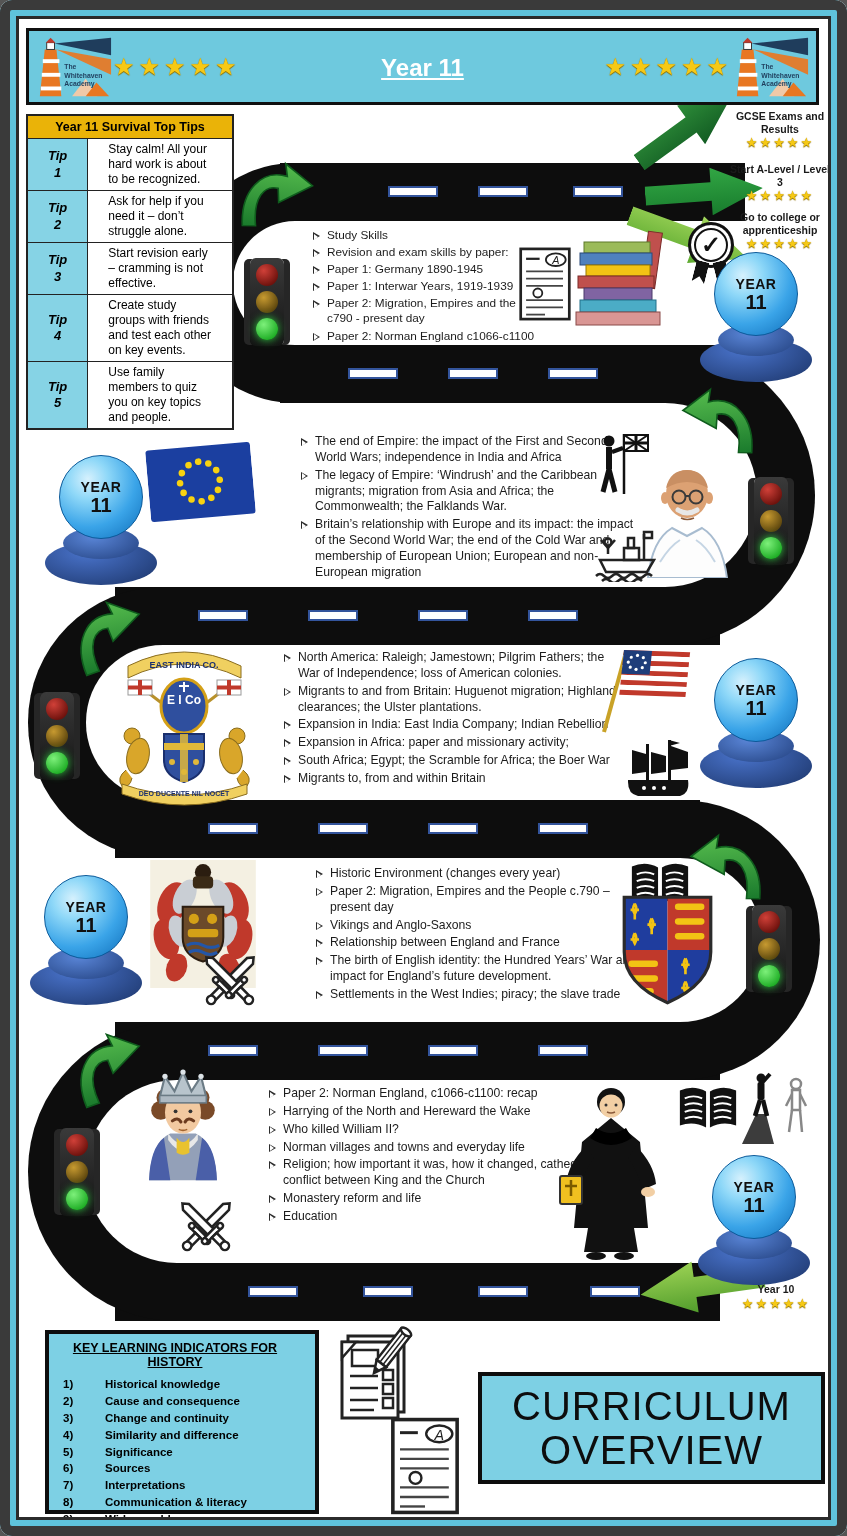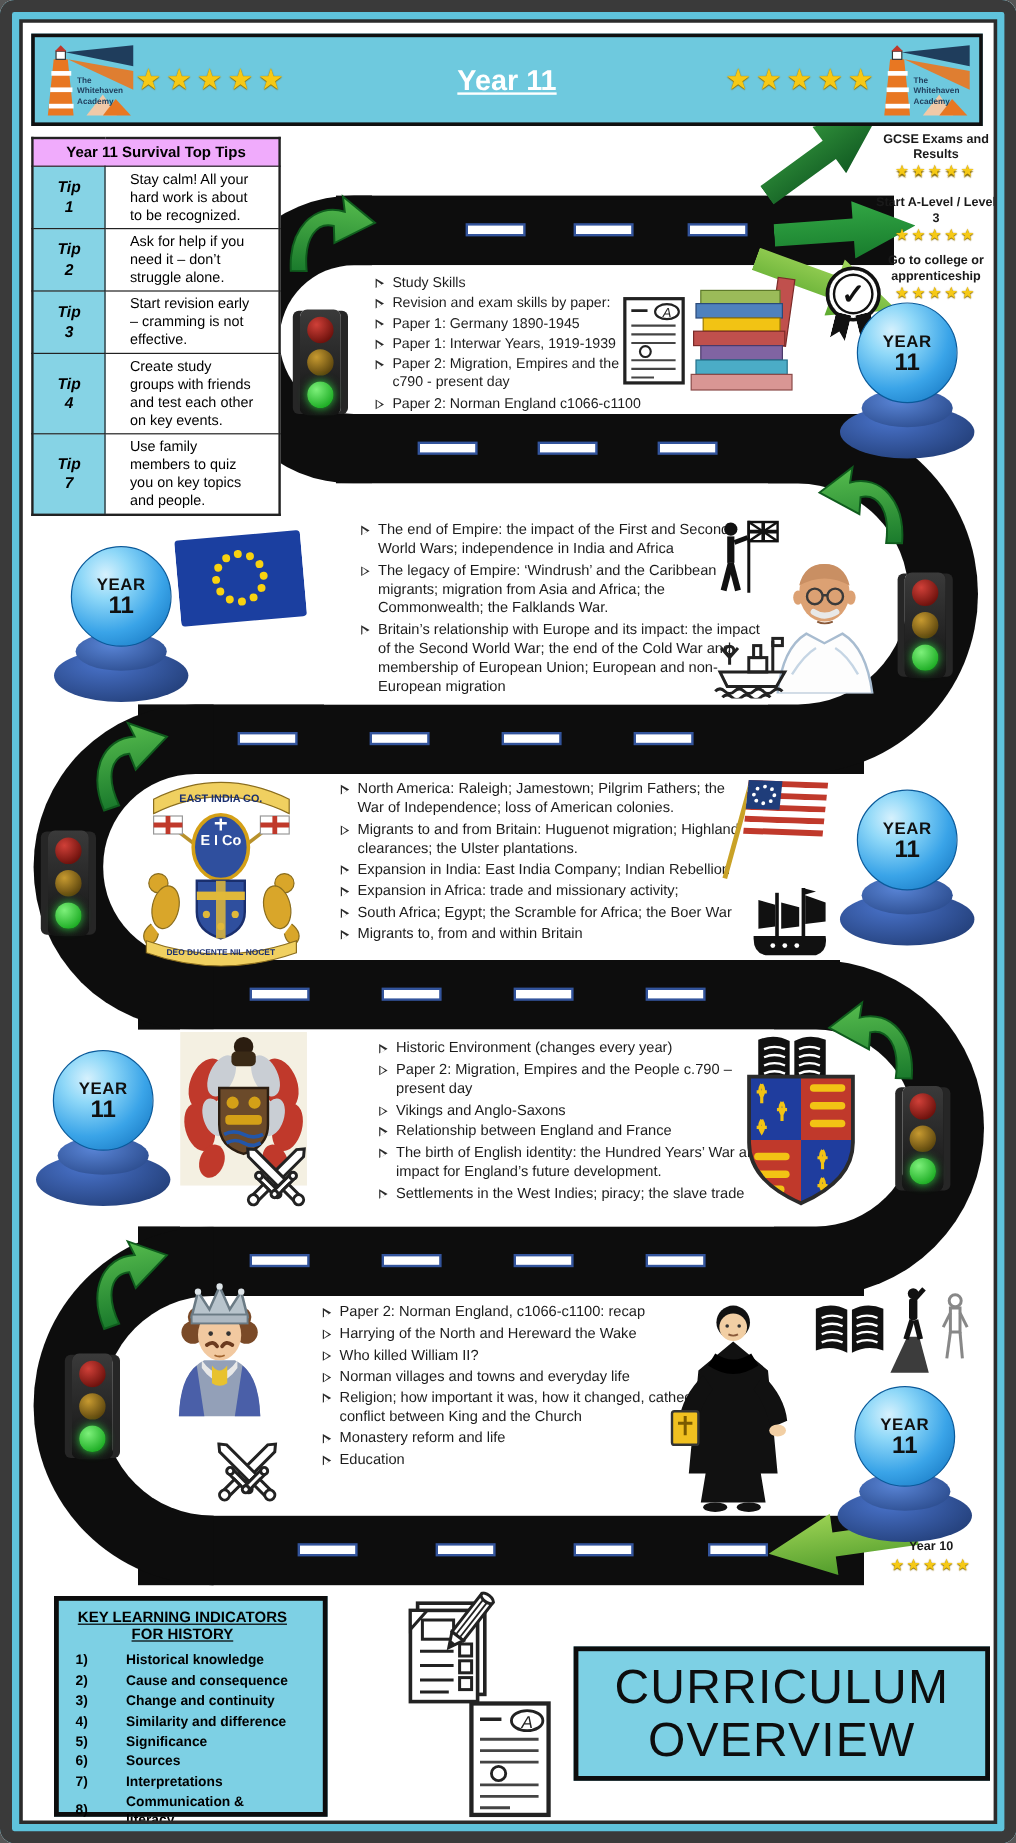--- a/index.html
+++ b/index.html
@@ -13,21 +13,21 @@
   .header{left:26px;top:28px;width:793px;height:77px;background:#6ec9de;border:3px solid #101010;
     display:flex;align-items:center;justify-content:space-between;padding:2px 6px;z-index:5;}
   .h-title{flex:1;text-align:center;color:#fff;}
   .h-title .t1{font-size:23px;font-weight:bold;letter-spacing:.5px;}
   .h-title .t2{font-size:24px;font-weight:bold;text-decoration:underline;margin-top:2px;}
   .stars{color:#f6c915;text-shadow:0 1px 1px #8a6d00,0 0 1px #a07800;font-size:24px;letter-spacing:4px;white-space:nowrap;}
   .stars.small{font-size:13px;letter-spacing:2px;}
   .logo{width:78px;height:64px;flex:none;}
   
   .tips{left:26px;top:114px;width:208px;border:2px solid #222;background:#fff;z-index:5;border-collapse:collapse;}
-  .tips th{border:1.5px solid #222;font-size:12.5px;padding:4px 18px;background:#f0abfc;}
+  .tips th{border:1.5px solid #222;font-size:12.5px;padding:4px 18px;background:#eab308;}
   .tips td{border:1.5px solid #222;font-size:12px;padding:3px 20px;vertical-align:top;line-height:1.25;}
   .tips td.lbl{background:#86d3e5;font-weight:bold;font-style:italic;font-size:13px;width:54px;text-align:center;vertical-align:middle;}
   
   .road{background:#0d0d0d;position:absolute;z-index:2;}
   .bubble{background:#fff;position:absolute;z-index:3;}
   .dash{position:absolute;width:46px;height:7px;background:#fff;box-shadow:0 0 0 2px #33549c;z-index:2;}
   
   .sec{position:absolute;z-index:5;color:#1c1c1c;font-size:12.2px;line-height:1.3;}
   ul.bullets{list-style:none;margin:0;padding:0;}
   ul.bullets li{position:relative;padding-left:15px;margin-bottom:2px;}
@@ -54,21 +54,21 @@
   .lamp.red{background:radial-gradient(circle at 35% 30%,#d04038,#6e120d 75%);}
   .lamp.amber{background:radial-gradient(circle at 35% 30%,#c79a30,#5e470e 75%);}
   .lamp.green{background:radial-gradient(circle at 35% 30%,#7df07a,#1fae26 75%);box-shadow:0 0 8px #2ecc40;}
   
   .barrow{position:absolute;z-index:4;clip-path:polygon(0 32%,56% 32%,56% 4%,100% 50%,56% 96%,56% 68%,0 68%);}
   .carrow{position:absolute;z-index:4;}
   
   .outcome{position:absolute;width:100px;text-align:center;z-index:5;}
   .outcome .lab{font-size:10.5px;font-weight:bold;color:#1a1a1a;line-height:1.2;}
   
-  .indicators{position:absolute;left:45px;top:1330px;width:228px;height:184px;background:#7dd0e4;
+  .indicators{position:absolute;left:45px;top:1330px;width:274px;height:184px;background:#7dd0e4;
     border:4px solid #0d0d0d;z-index:5;padding:7px 28px 4px 14px;}
   .indicators .ttl{font-size:12.5px;font-weight:bold;text-decoration:underline;text-align:center;margin-bottom:8px;}
   .indicators table{border-collapse:collapse;}
   .indicators td{font-size:11.5px;font-weight:bold;padding:0 0 2.5px 0;line-height:1.25;}
   .indicators td.n{width:42px;}
   .overview{position:absolute;left:478px;top:1372px;width:347px;height:112px;background:#7dd0e4;
     border:4px solid #0d0d0d;z-index:5;display:flex;flex-direction:column;align-items:center;justify-content:center;}
   .overview div{font-size:40px;font-weight:normal;color:#0d0d0d;line-height:1.1;letter-spacing:1px;}
   
   .medal{position:absolute;left:688px;top:222px;width:46px;height:46px;border:3.5px solid #111;border-radius:50%;
@@ -189,21 +189,21 @@
         </tr>
     <tr>
           <td class="lbl">Tip 3</td>
           <td>Start revision early – cramming is not effective.</td>
         </tr>
     <tr>
           <td class="lbl">Tip 4</td>
           <td>Create study groups with friends and test each other on key events.</td>
         </tr>
     <tr>
-          <td class="lbl">Tip 7</td>
+          <td class="lbl">Tip 5</td>
           <td>Use family members to quiz you on key topics and people.</td>
         </tr>
   </tbody>
     </table>
 
   <div class="barrow" style="left:628px;top:103px;width:115px;height:52px;transform:rotate(-36deg);background:linear-gradient(180deg,#2f8f3a,#115a22);"></div>
   <div class="barrow" style="left:645px;top:166px;width:118px;height:52px;transform:rotate(-4deg);background:linear-gradient(180deg,#33a845,#177a2c);"></div>
   <div class="barrow" style="left:626px;top:210px;width:125px;height:54px;transform:rotate(20deg);background:linear-gradient(180deg,#a6d95e,#5aa82e);"></div>
   <div class="outcome" style="left:730px;top:110px;">
     <div class="lab">GCSE Exams and Results</div>
@@ -404,21 +404,21 @@
       <path d="M4 56 q4 -4 8 0 q4 4 8 0 q4 -4 8 0 q4 4 8 0 q4 -4 8 0 q4 4 8 0 q4 -4 8 0"></path>
       <path d="M10 61 q4 -4 8 0 q4 4 8 0 q4 -4 8 0 q4 4 8 0 q4 -4 8 0"></path>
     </g>
   </svg>
 
   <div class="sec" style="left:283px;top:650px;width:337px;">
     <ul class="bullets">
       <li>North America: Raleigh; Jamestown; Pilgrim Fathers; the War of Independence;  loss of American colonies.</li>
       <li>Migrants to and from Britain: Huguenot migration; Highland clearances; the Ulster plantations.</li>
       <li>Expansion in India: East India Company; Indian Rebellion</li>
-      <li>Expansion in Africa: trade and missionary activity;</li>
+      <li>Expansion in Africa: paper and missionary activity;</li>
       <li>South Africa; Egypt; the Scramble for Africa; the Boer War</li>
       <li>Migrants to, from and within Britain</li>
     </ul>
   </div>
   <svg class="icon" style="left:102px;top:644px;" width="165" height="162" viewBox="0 0 165 162">
     <path d="M26 34 Q82 6 139 34 L139 22 Q82 -6 26 22 Z" fill="#f0d060" stroke="#8a6d1e"></path>
     <text x="82" y="24" font-size="9" font-weight="bold" fill="#1a2f6e" text-anchor="middle">EAST INDIA CO.</text>
     <line x1="40" y1="44" x2="74" y2="70" stroke="#b8912a" stroke-width="3"></line>
       <line x1="124" y1="44" x2="90" y2="70" stroke="#b8912a" stroke-width="3"></line>
     <rect x="26" y="36" width="24" height="15" fill="#fff" stroke="#999"></rect>

